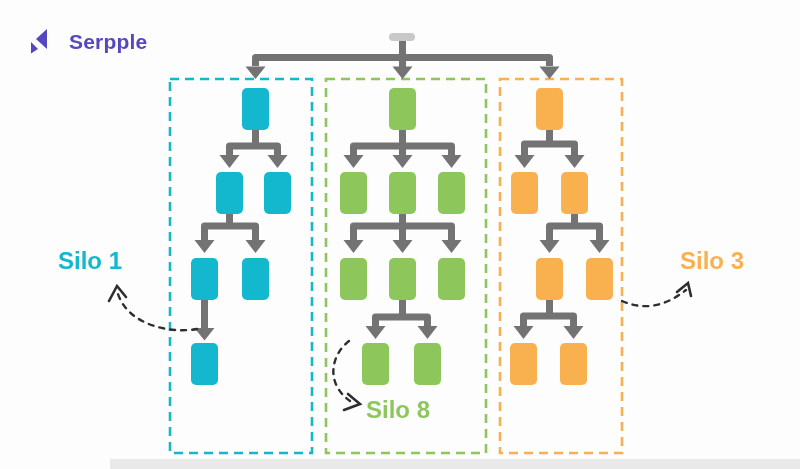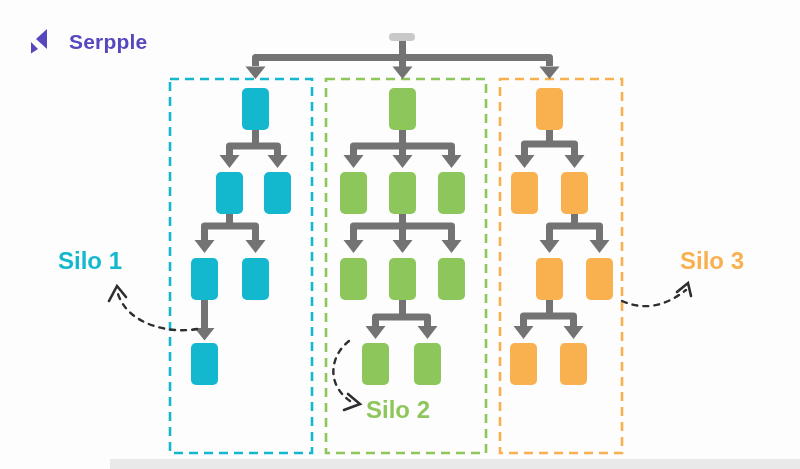--- a/index.html
+++ b/index.html
@@ -146,17 +146,17 @@
 
   <div class="box s3" style="left:536px;top:88px"></div>
   <div class="box s3" style="left:511px;top:172px"></div>
   <div class="box s3" style="left:561px;top:172px"></div>
   <div class="box s3" style="left:536px;top:258px"></div>
   <div class="box s3" style="left:586px;top:258px"></div>
   <div class="box s3" style="left:510px;top:343px"></div>
   <div class="box s3" style="left:560px;top:343px"></div>
 
   <div class="silo-label lab1">Silo 1</div>
-  <div class="silo-label lab2">Silo 2</div>
+  <div class="silo-label lab2">Silo 8</div>
   <div class="silo-label lab3">Silo 3</div>
 
   <div class="bottom-strip"></div>
 </div>
 
 </body></html>

